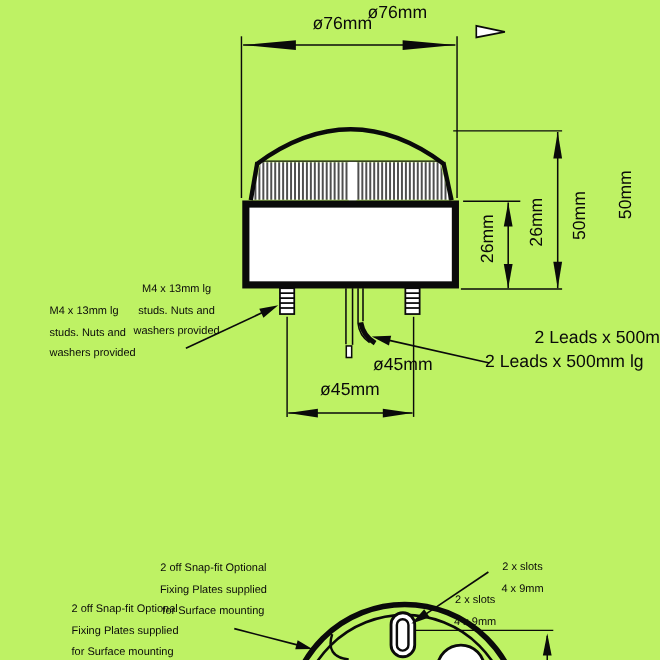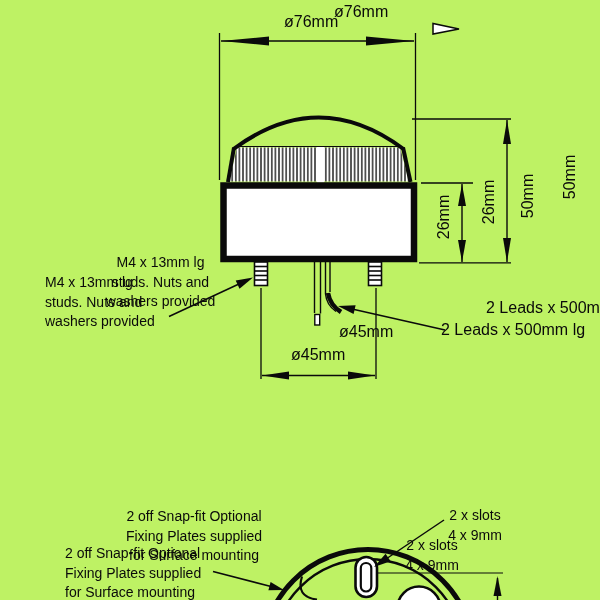--- a/index.html
+++ b/index.html
@@ -2,21 +2,21 @@
 <html><head>
 <meta charset="utf-8">
 <style>
   html,body{margin:0;padding:0;background:#fff;}
   #stage{
     position:relative;width:600px;height:600px;background:#bef264;overflow:hidden;
     font-family:"Liberation Sans",sans-serif;color:#0a0a0a;
   }
   #drawing{position:absolute;left:0;top:0;}
   .lbl{position:absolute;font-size:16px;line-height:19px;white-space:nowrap;color:#0a0a0a;}
-  .note{font-size:14px;line-height:19.5px;white-space:nowrap;}
+  .note{font-size:10px;line-height:19.5px;white-space:nowrap;}
   .note div{white-space:nowrap;}
   .center{text-align:center;}
   .rot{
     position:absolute;width:62px;height:18px;text-align:center;
     transform:rotate(-90deg);transform-origin:50% 50%;
     font-size:16px;line-height:18px;white-space:nowrap;color:#0a0a0a;
   }
 </style>
 </head>
 <body>

